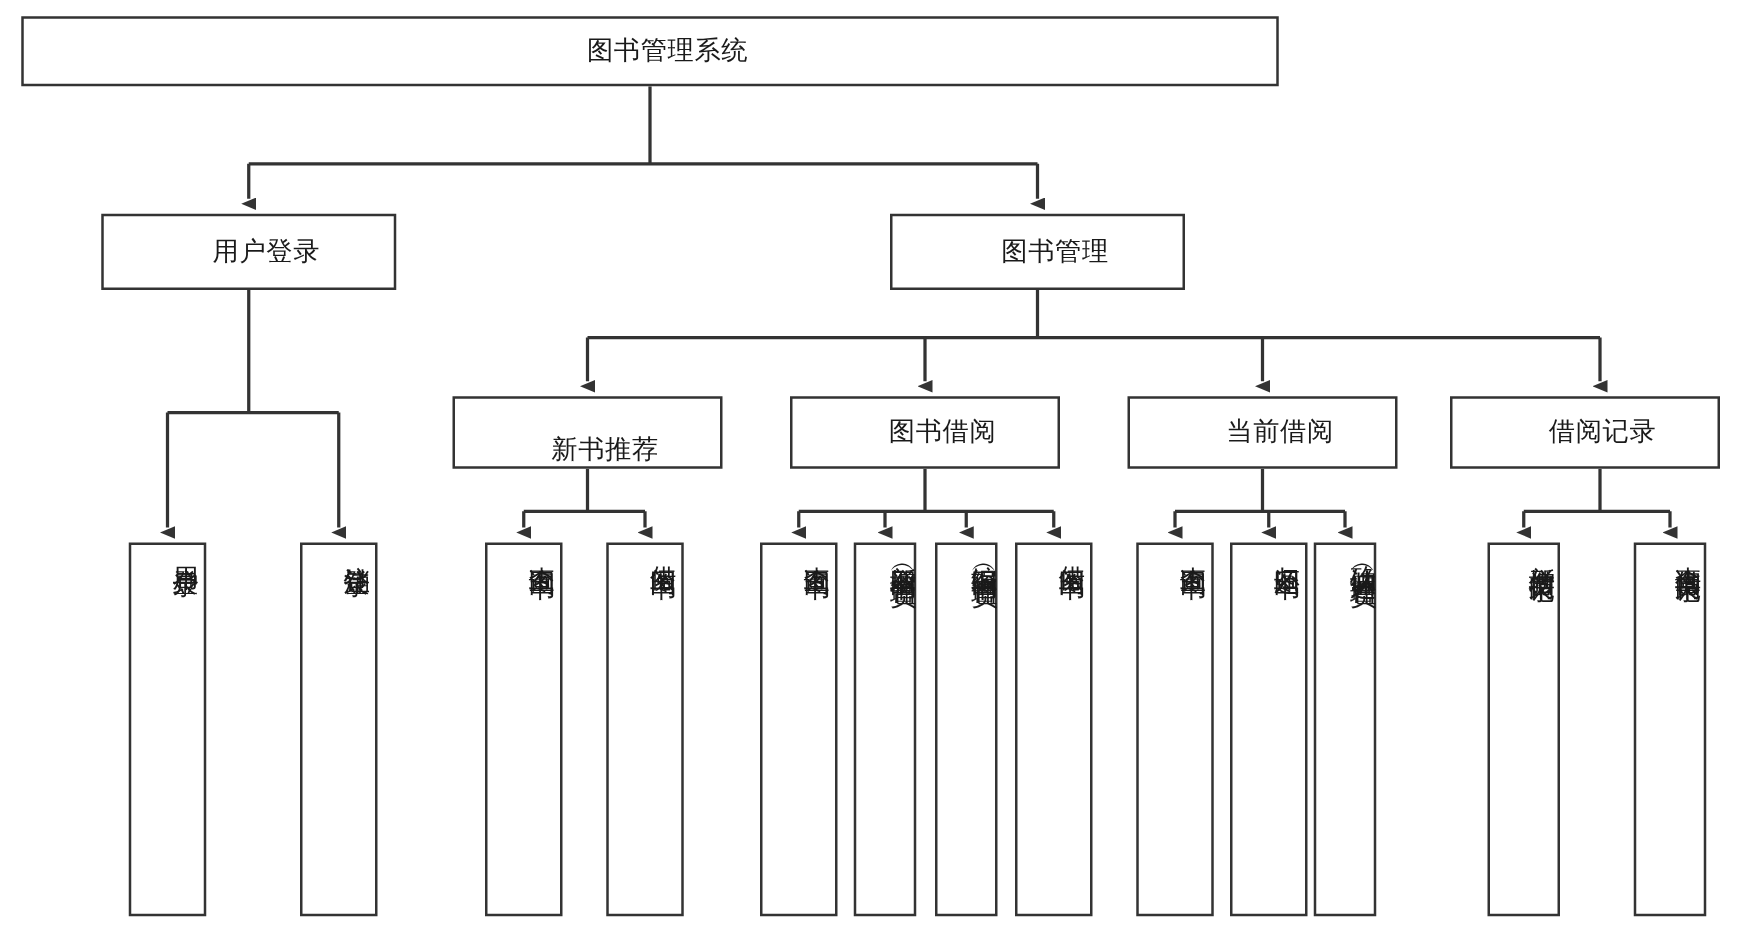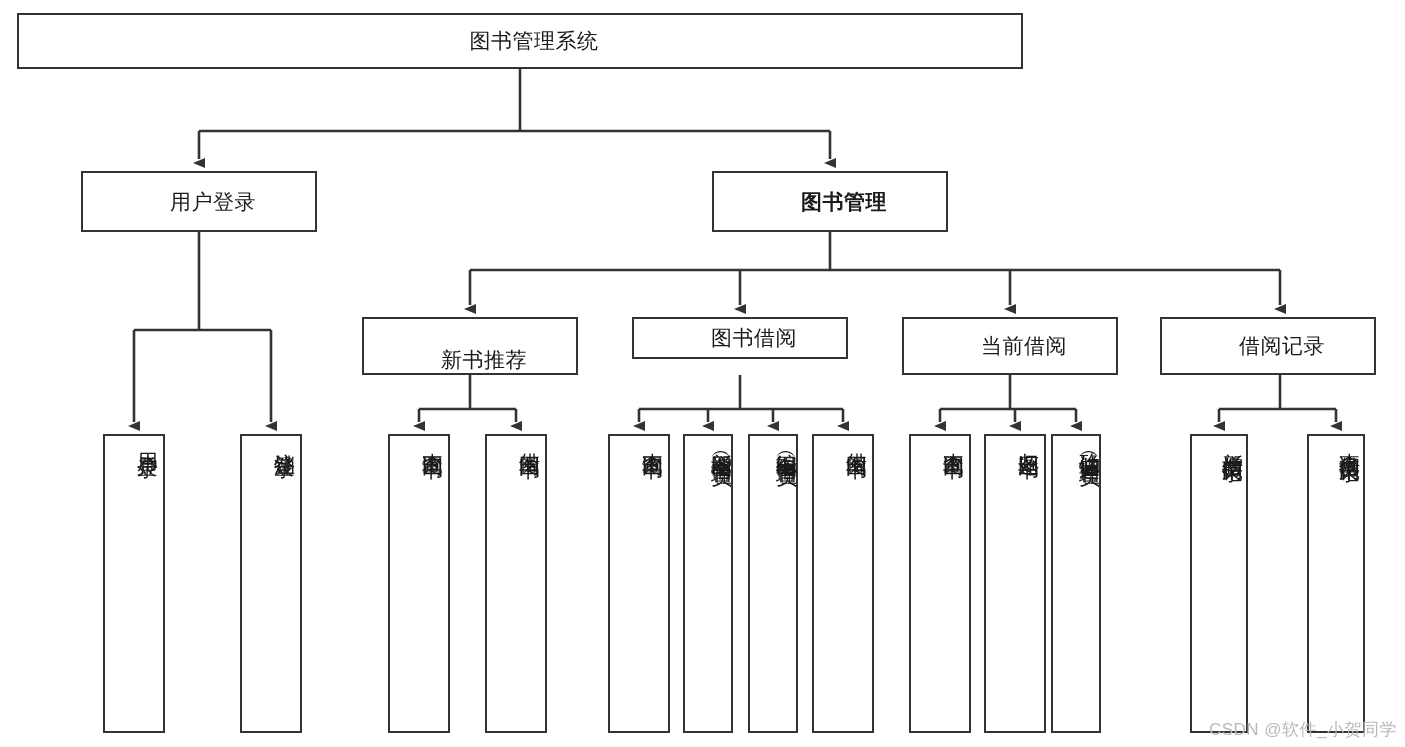--- a/index.html
+++ b/index.html
@@ -116,27 +116,27 @@
       </g>
   </svg>
 
   <div id="node-layer">
       <div class="node-box" style="left: 17px; top: 13px; width: 1006px; height: 56px;">
         <span class="node-label">图书管理系统</span>
       </div>
       <div class="node-box" style="left: 81px; top: 171px; width: 236px; height: 61px;">
         <span class="node-label">用户登录</span>
       </div>
-      <div class="node-box" style="left: 712px; top: 171px; width: 236px; height: 61px; font-weight: bold;">
+      <div class="node-box" style="left: 712px; top: 171px; width: 236px; height: 61px;">
         <span class="node-label">图书管理</span>
       </div>
       <div class="node-box" style="left: 362px; top: 317px; width: 216px; height: 58px; align-items: flex-end;">
         <span class="node-label">新书推荐</span>
       </div>
-      <div class="node-box" style="left: 632px; top: 317px; width: 216px; height: 42px; justify-content: center;">
+      <div class="node-box" style="left: 632px; top: 317px; width: 216px; height: 58px; justify-content: center;">
         <span class="node-label">图书借阅</span>
       </div>
       <div class="node-box" style="left: 902px; top: 317px; width: 216px; height: 58px; text-align: right;">
         <span class="node-label">当前借阅</span>
       </div>
       <div class="node-box" style="left: 1160px; top: 317px; width: 216px; height: 58px;">
         <span class="node-label">借阅记录</span>
       </div>
       <div class="node-box vertical" style="left: 103px; top: 434px; width: 62px; height: 299px;">
         <span class="node-label">用户登录</span>
@@ -172,14 +172,13 @@
         <span class="node-label">确认归还（管理员）</span>
       </div>
       <div class="node-box vertical" style="left: 1190px; top: 434px; width: 58px; height: 299px;">
         <span class="node-label">新增借阅记录</span>
       </div>
       <div class="node-box vertical" style="left: 1307px; top: 434px; width: 58px; height: 299px;">
         <span class="node-label">查询借阅记录</span>
       </div>
     </div>
 
-  <div class="watermark">CSDN @软件_小贺同学</div>
 </div>
 
 </body></html>

